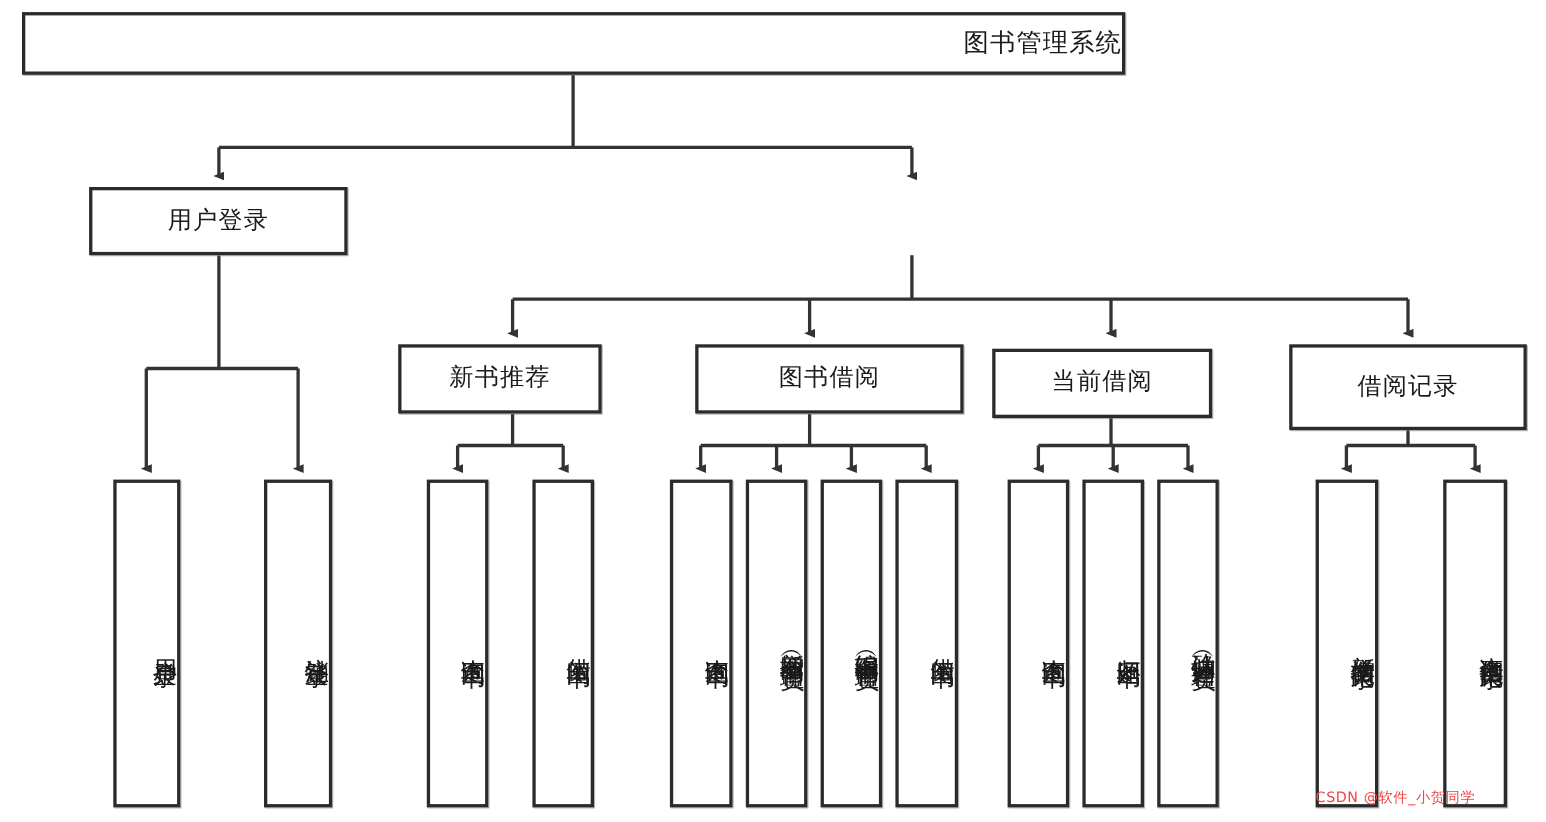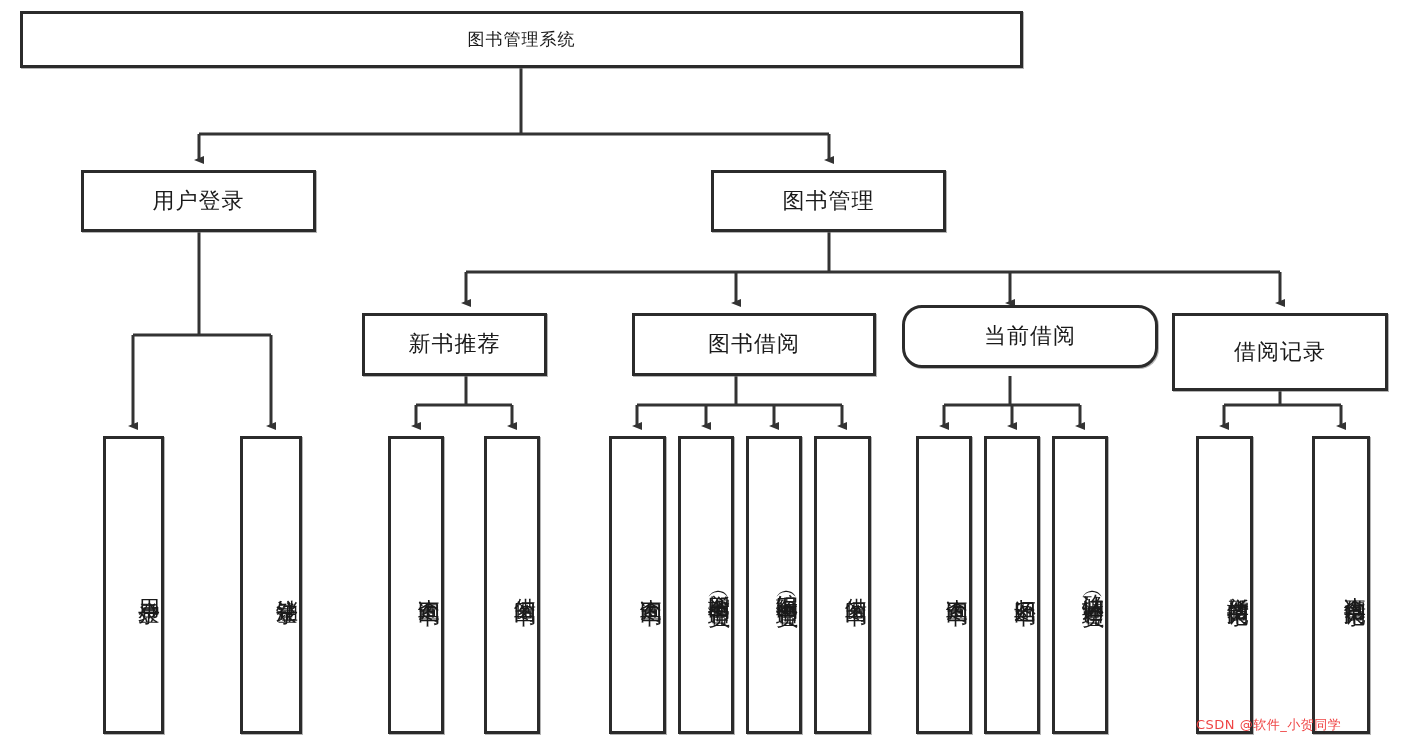--- a/index.html
+++ b/index.html
@@ -40,21 +40,21 @@
     align-items:flex-start;
     justify-content:center;
   }
   .node.vert .vtxt{
     writing-mode:vertical-rl;
     text-orientation:upright;
     white-space:normal;
     line-height:1.12;
     text-align:left;
   }
-  .node.root{font-size:17px;}
+  .node.root{font-size:23px;justify-content:flex-end;}
   .watermark{
     position:absolute;
     color:#ef4444;
     font-size:13px;
     letter-spacing:.5px;
     white-space:nowrap;
     user-select:none;
   }
   svg.links{position:absolute;left:0;top:0;width:1405px;height:747px;pointer-events:none;}
 </style>
@@ -113,31 +113,28 @@
     </g>
   </svg>
 
   <div class="node horiz root" style="left:20px;top:11px;width:1003px;height:57px;">
     <span>图书管理系统</span>
   </div>
 
   <div class="node horiz" style="left:81px;top:170px;width:235px;height:62px;">
     <span>用户登录</span>
   </div>
-  <div class="node horiz" style="left:711px;top:170px;width:235px;height:62px;">
-    <span>图书管理</span>
-  </div>
 
   <div class="node horiz" style="left:362px;top:313px;width:185px;height:63px;">
     <span>新书推荐</span>
   </div>
   <div class="node horiz" style="left:632px;top:313px;width:244px;height:63px;">
     <span>图书借阅</span>
   </div>
-  <div class="node horiz" style="left:902px;top:305px;width:256px;height:63px;border-radius:20px;">
+  <div class="node horiz" style="left:902px;top:317px;width:200px;height:63px;">
     <span>当前借阅</span>
   </div>
   <div class="node horiz" style="left:1172px;top:313px;width:216px;height:78px;">
     <span>借阅记录</span>
   </div>
 
   <div class="node vert" style="left:103px;top:436px;width:61px;height:298px;">
     <span class="vtxt">用户登录</span>
   </div>
   <div class="node vert" style="left:240px;top:436px;width:62px;height:298px;">

